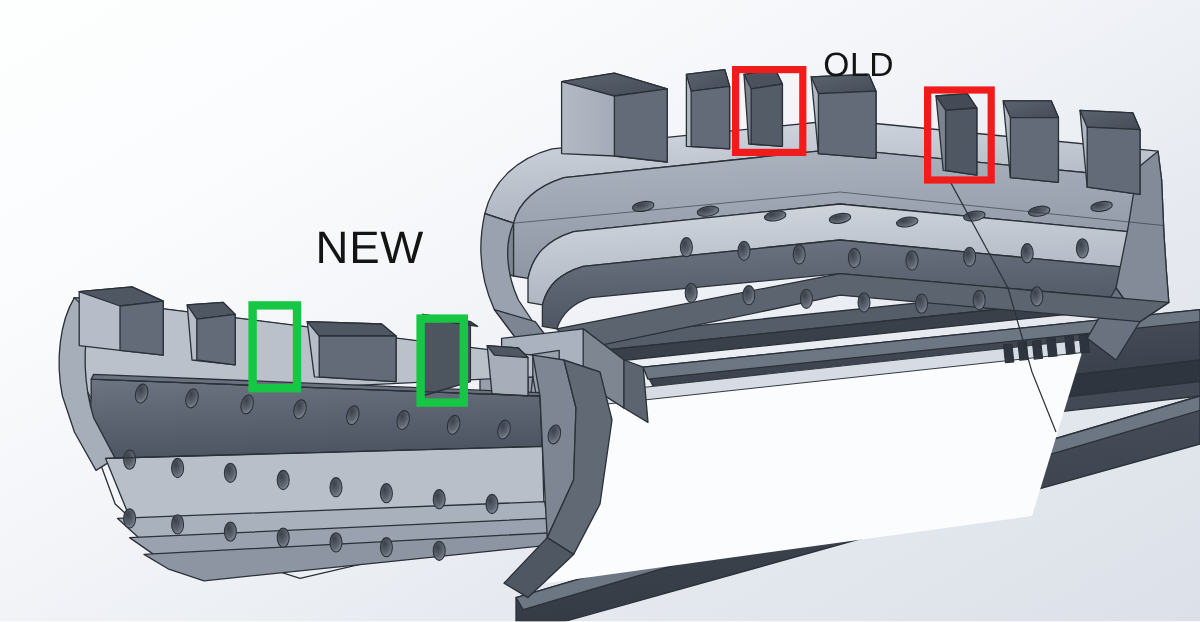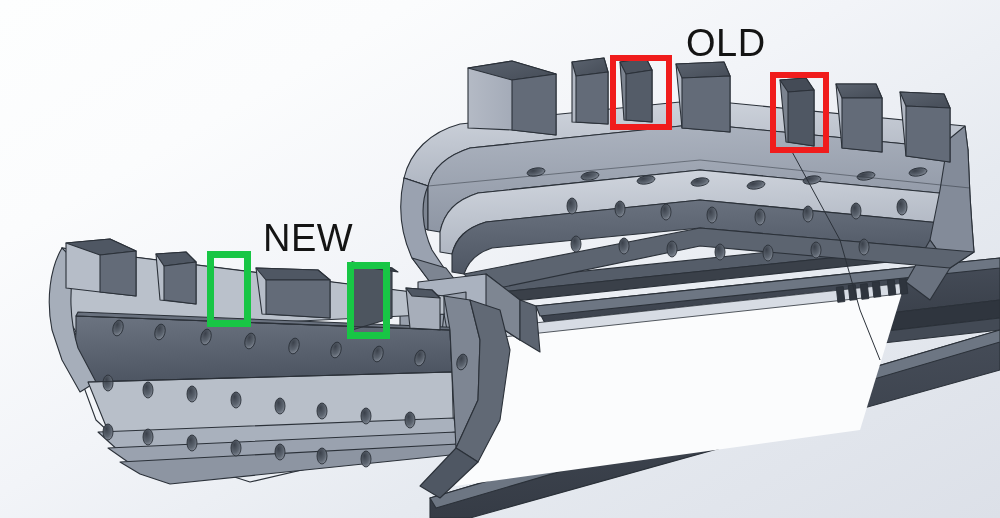--- a/index.html
+++ b/index.html
@@ -283,17 +283,17 @@
       <path d="M 428,186 L 700,160 L 970,188" stroke="#2b3139" stroke-width="0.8" fill="none" opacity="0.6"></path>
 
     </g>
   </svg>
 
   <div class="anno-box" id="ob0" style="left: 610px; top: 55px; width: 62px; height: 75px; border: 6px solid rgb(240, 28, 28);"></div>
   <div class="anno-box" id="ob1" style="left: 770px; top: 72px; width: 59px; height: 81px; border: 6px solid rgb(240, 28, 28);"></div>
   <div class="anno-box" id="nb0" style="left: 207px; top: 251px; width: 44px; height: 76px; border: 7px solid rgb(24, 198, 69);"></div>
   <div class="anno-box" id="nb1" style="left: 347px; top: 262px; width: 43px; height: 77px; border: 7px solid rgb(24, 198, 69);"></div>
 
-  <div class="anno-label" id="old-label" style="left: 686px; top: 24px; font-size: 38px;">OLD</div>
-
-  <div class="anno-label" id="new-label" style="left: 263px; top: 219px; font-size: 38px;">NEW</div>
+  <div class="anno-label" id="old-label" style="left: 686px; top: 40px; font-size: 28px;">OLD</div>
+
+  <div class="anno-label" id="new-label" style="left: 263px; top: 188px; font-size: 38px;">NEW</div>
 
 </div>
 
 </body></html>

